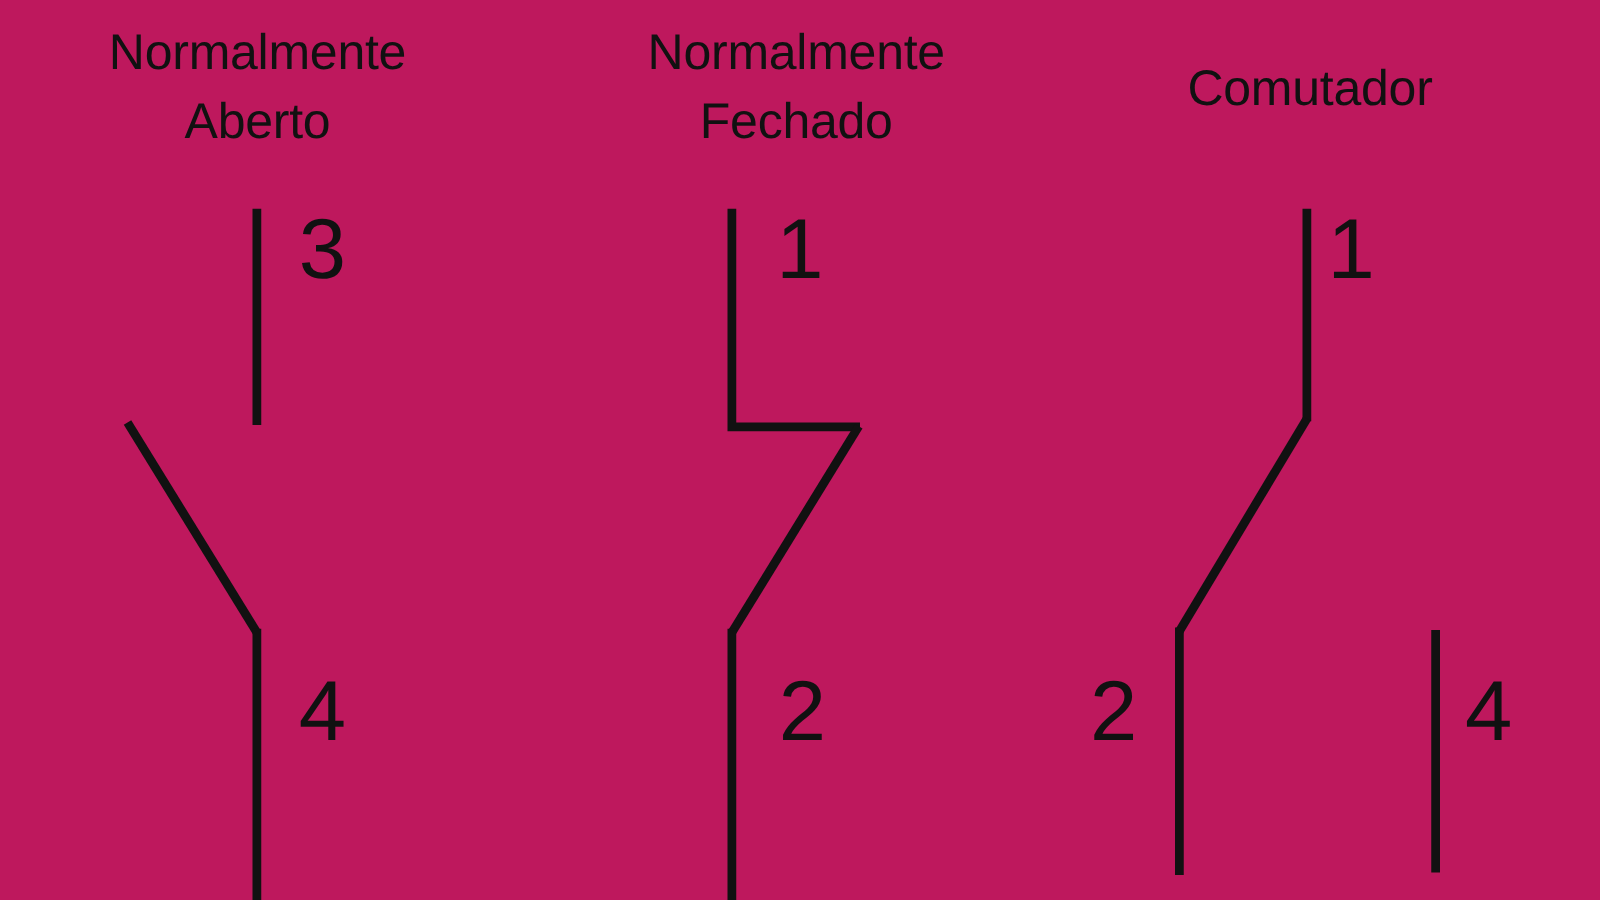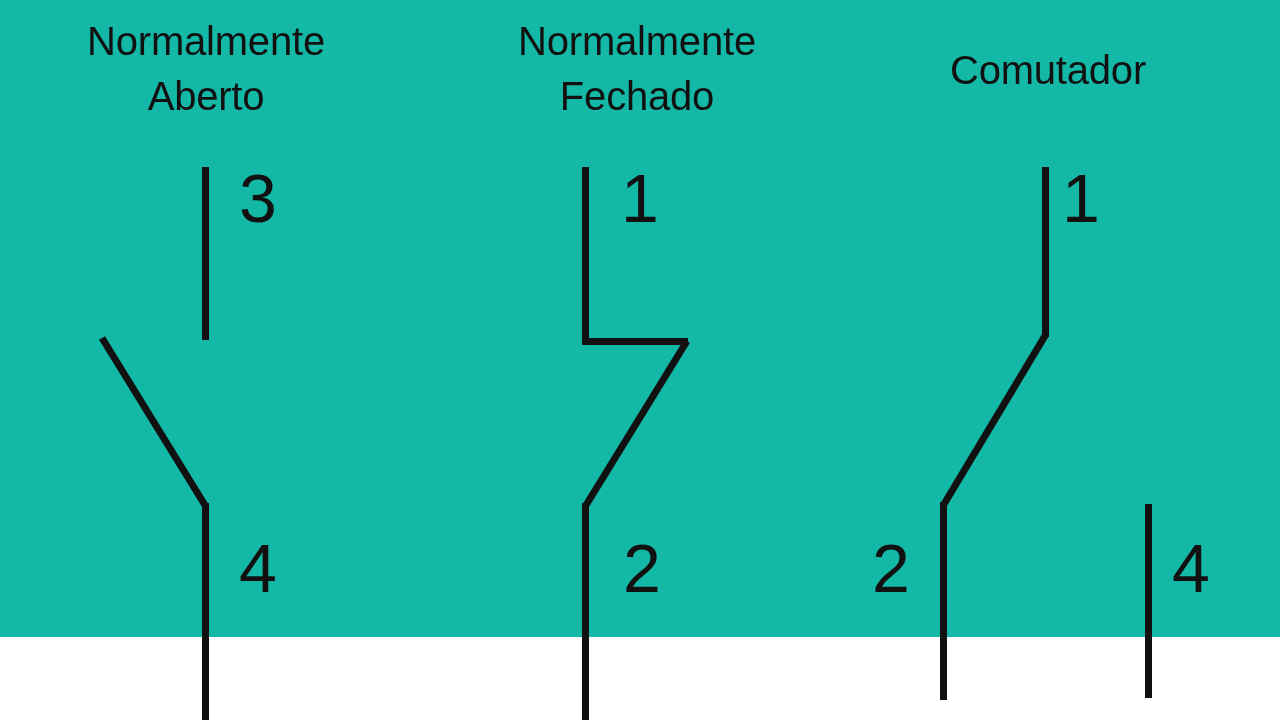--- a/index.html
+++ b/index.html
@@ -11,22 +11,22 @@
   body {
     width: 1280px;
     height: 720px;
     overflow: hidden;
     font-family: "Liberation Sans", sans-serif;
     color: #000000;
   }
   #canvas {
     position: relative;
     width: 1280px;
-    height: 637px;
-    background: #14b8a6;
+    height: 720px;
+    background: #be185d;
     text-decoration: underline;
   }
   svg.diagram {
     position: absolute;
     left: 0;
     top: 0;
     width: 1280px;
     height: 720px;
     display: block;
   }

